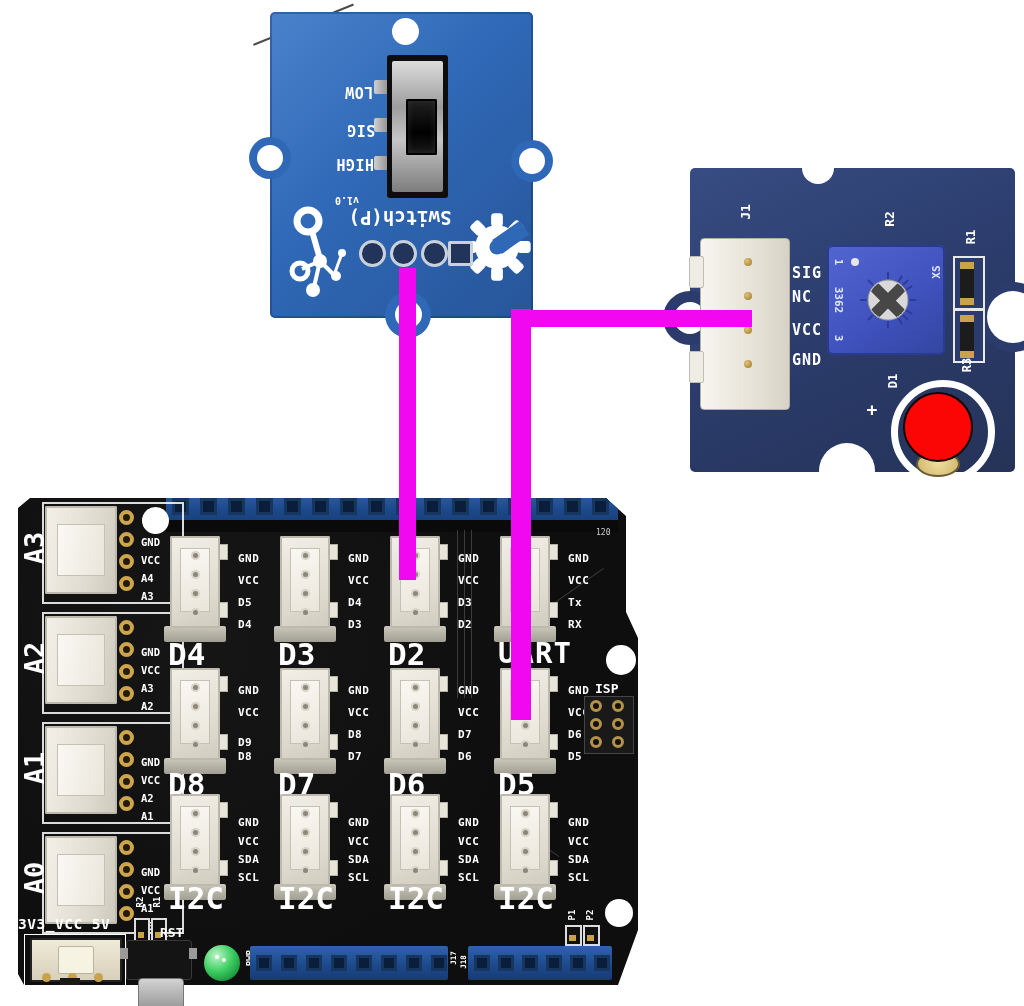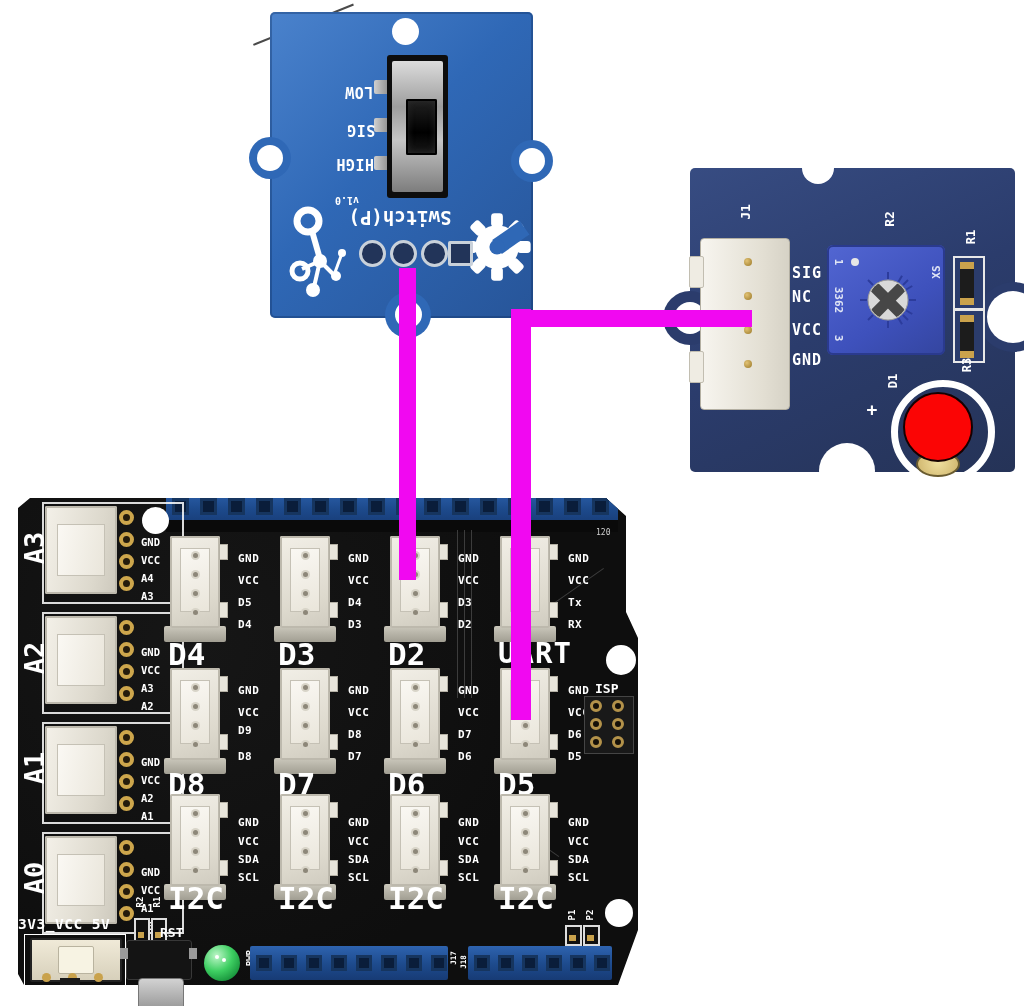--- a/index.html
+++ b/index.html
@@ -396,21 +396,21 @@
             <div class="gs-inner"></div>
             <div class="gs-tab" style="top:8px;"></div>
             <div class="gs-tab" style="top:66px;"></div>
             <div class="gs-dot" style="left:27px;top:17px;"></div>
             <div class="gs-dot" style="left:27px;top:36px;"></div>
             <div class="gs-dot" style="left:27px;top:55px;"></div>
             <div class="gs-dot" style="left:27px;top:74px;"></div>
           </div>
           <div class="pin-lbl" style="left:238px;top:196px;">GND</div>
           <div class="pin-lbl" style="left:238px;top:218px;">VCC</div>
-          <div class="pin-lbl" style="left:238px;top:236px;">D9</div>
+          <div class="pin-lbl" style="left:238px;top:248px;">D9</div>
           <div class="pin-lbl" style="left:238px;top:262px;">D8</div>
           <div class="bold-lbl" style="left:168px;top:278px;">D8</div>
           <div class="gsock" style="left:276px;top:180px;">
             <div class="gs-base"></div>
             <div class="gs-body"></div>
             <div class="gs-inner"></div>
             <div class="gs-tab" style="top:8px;"></div>
             <div class="gs-tab" style="top:66px;"></div>
             <div class="gs-dot" style="left:27px;top:17px;"></div>
             <div class="gs-dot" style="left:27px;top:36px;"></div>

